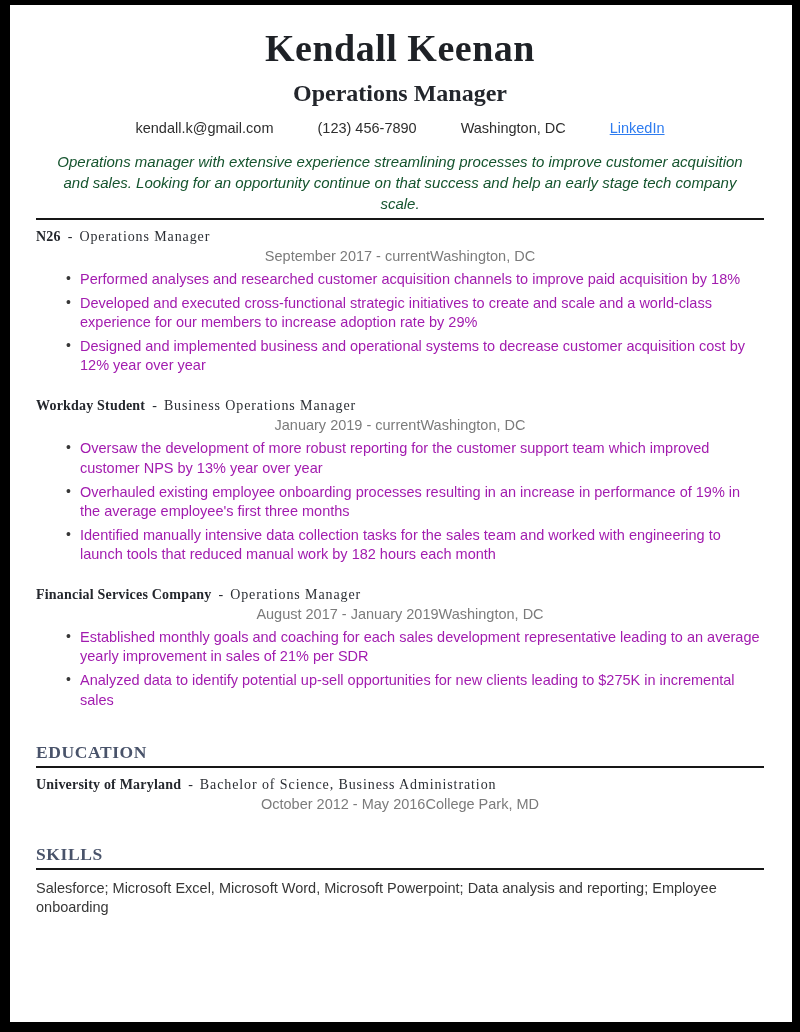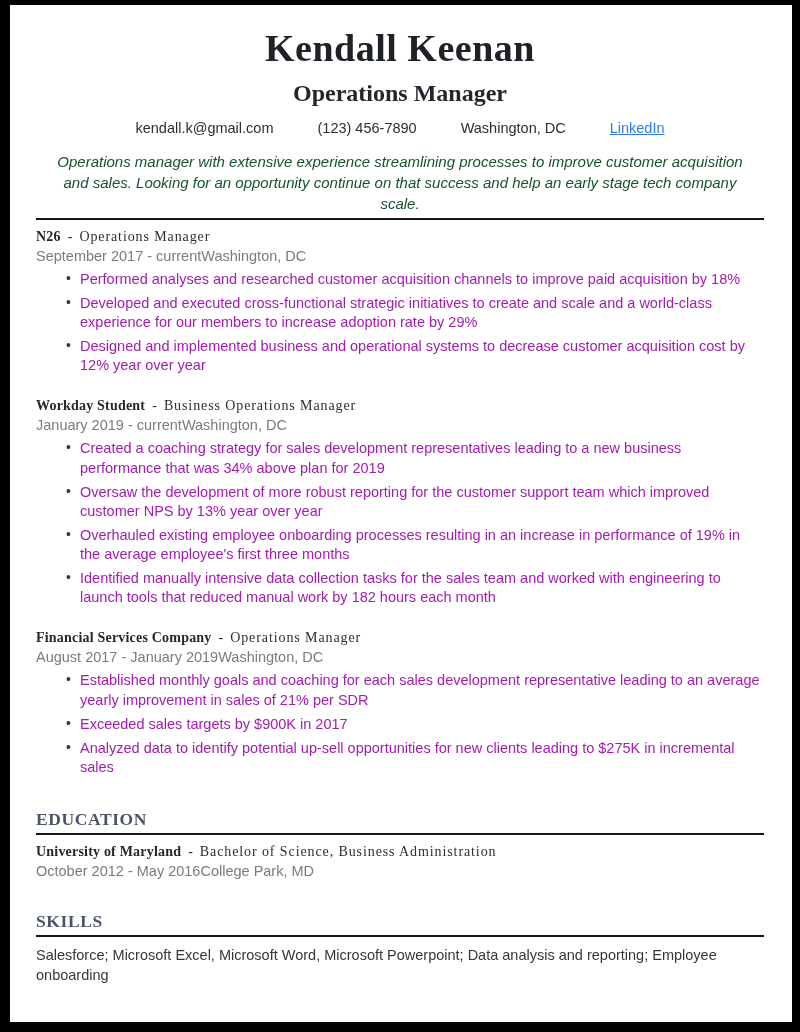--- a/index.html
+++ b/index.html
@@ -79,21 +79,21 @@
     font-family: "Liberation Serif", "DejaVu Serif", serif;
     font-size: 14px;
     font-weight: 400;
     color: #24272d;
   }
   .job-line .company { font-weight: 700; letter-spacing: 0.2px; }
   .job-line .sep { margin: 0 7px; color: #24272d; }
   .job-line .role { letter-spacing: 0.9px; color: #2b2e34; }
   .meta-row {
     display: flex;
-    justify-content: flex-start;
+    justify-content: center;
     margin-top: 3px;
     font-size: 14.5px;
     color: #7b7b7b;
   }
   ul.bullets {
     list-style: none;
     margin-top: 6px;
     padding-left: 30px;
   }
   ul.bullets li {
@@ -160,38 +160,36 @@
 
     <article class="job">
       <h3 class="job-line">
         <span class="company">Workday Student</span><span class="sep">-</span><span class="role">Business Operations Manager</span>
       </h3>
       <div class="meta-row">
         <span>January 2019 - current</span>
         <span>Washington, DC</span>
       </div>
       <ul class="bullets">
-        <li>Created a coaching strategy for sales development representatives leading to a new business performance that was 34% above plan for 2019</li>
         <li>Oversaw the development of more robust reporting for the customer support team which improved customer NPS by 13% year over year</li>
         <li>Overhauled existing employee onboarding processes resulting in an increase in performance of 19% in the average employee's first three months</li>
         <li>Identified manually intensive data collection tasks for the sales team and worked with engineering to launch tools that reduced manual work by 182 hours each month</li>
       </ul>
     </article>
 
     <article class="job">
       <h3 class="job-line">
         <span class="company">Financial Services Company</span><span class="sep">-</span><span class="role">Operations Manager</span>
       </h3>
       <div class="meta-row">
         <span>August 2017 - January 2019</span>
         <span>Washington, DC</span>
       </div>
       <ul class="bullets">
         <li>Established monthly goals and coaching for each sales development representative leading to an average yearly improvement in sales of 21% per SDR</li>
-        <li>Exceeded sales targets by $900K in 2017</li>
         <li>Analyzed data to identify potential up-sell opportunities for new clients leading to $275K in incremental sales</li>
       </ul>
     </article>
   </section>
 
   <section>
     <h2 class="sec-head spaced">EDUCATION</h2>
     <div class="rule"></div>
     <article class="edu">
       <h3 class="job-line">

